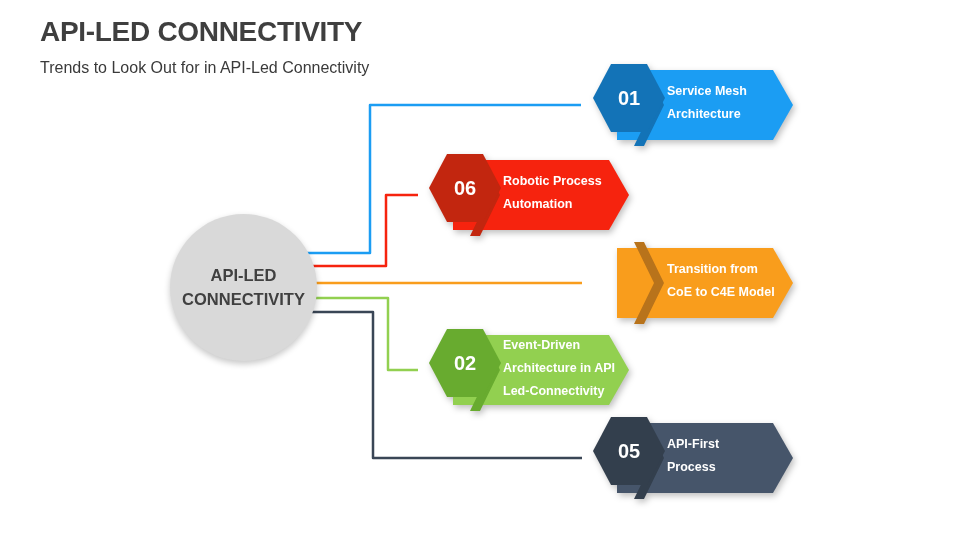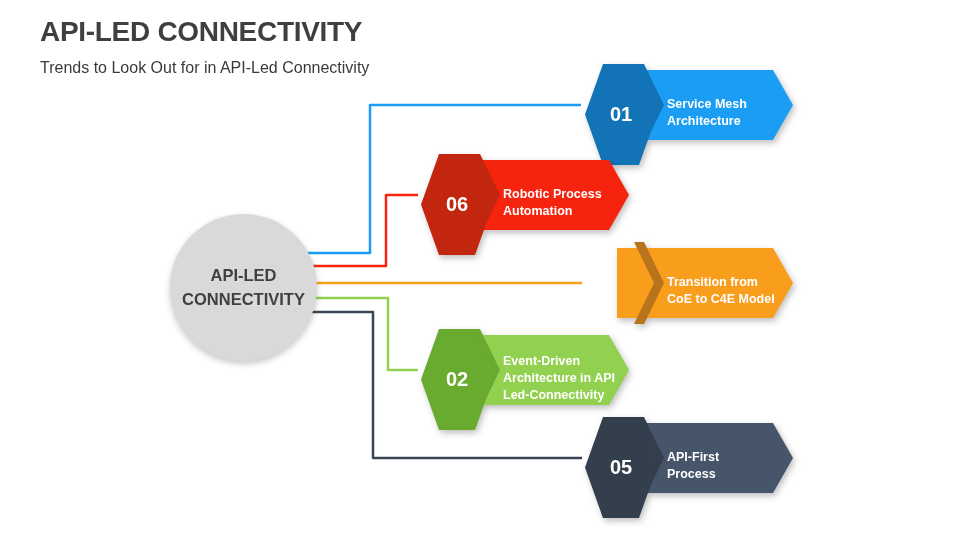--- a/index.html
+++ b/index.html
@@ -77,47 +77,47 @@
     position: absolute;
     left: 53px;
     top: 0;
     width: 30px;
     height: 82px;
     background: var(--badge);
     clip-path: polygon(0 0, 10px 0, 30px 50%, 10px 100%, 0 100%, 20px 50%);
   }
   .item .badge {
     position: absolute;
-    left: 4px;
+    left: 12px;
     top: 0;
     width: 72px;
-    height: 101px;
+    height: 68px;
     background: var(--badge);
     clip-path: polygon(0 50%, 25% 0, 75% 0, 100% 50%, 75% 100%, 25% 100%);
     display: flex;
     align-items: center;
     justify-content: center;
     text-align: center;
   }
   .item .num {
     color: #ffffff;
     font-size: 20px;
     font-weight: 700;
   }
   .item .label {
     position: absolute;
     left: 86px;
-    top: 14px;
+    top: 4px;
     height: 70px;
     display: flex;
     align-items: center;
     color: #ffffff;
     font-size: 12.5px;
     font-weight: 700;
-    line-height: 17px;
+    line-height: 23px;
     white-space: pre;
   }
   
   .item-1 { left: 581px; top: 64px; }
   .item-2 { left: 417px; top: 154px; }
   .item-3 { left: 581px; top: 242px; }
   .item-4 { left: 417px; top: 329px; }
   .item-5 { left: 581px; top: 417px; }
 </style>
 </head>

